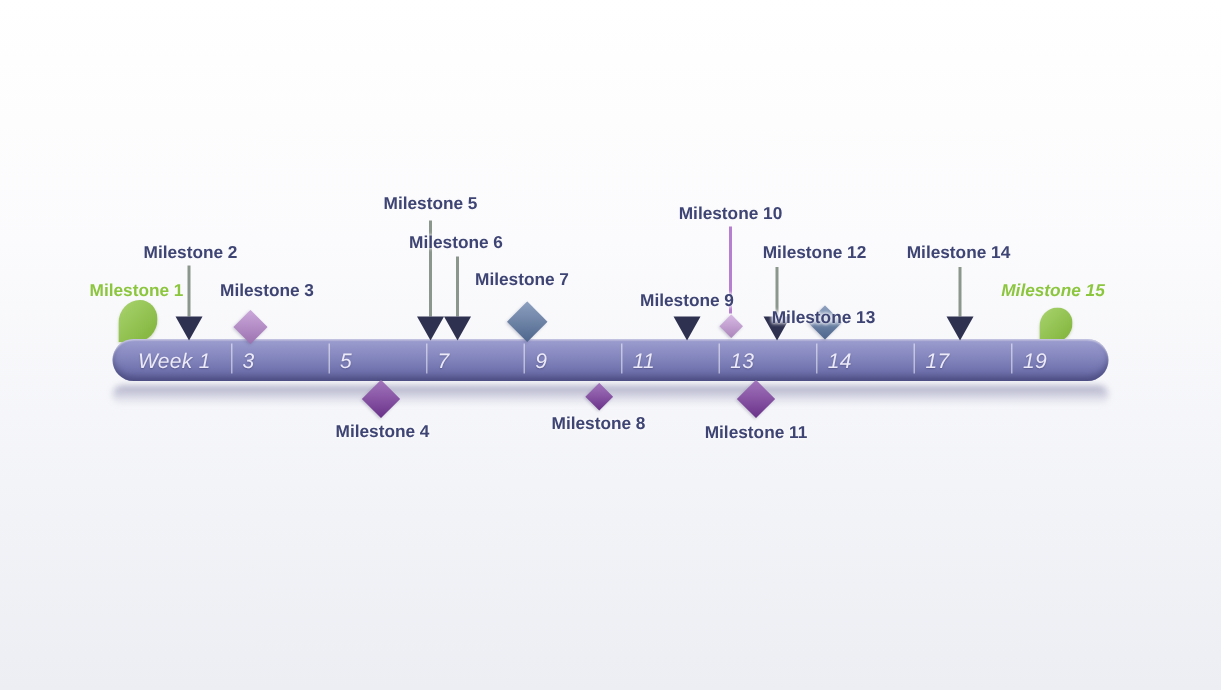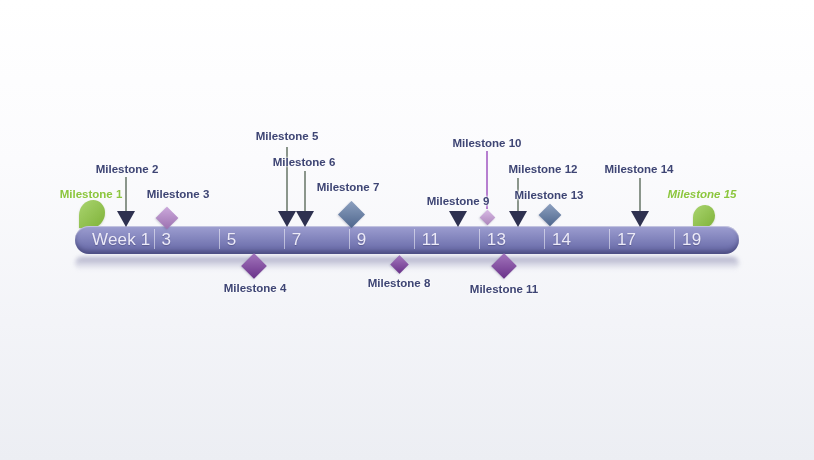--- a/index.html
+++ b/index.html
@@ -22,21 +22,21 @@
   }
   .wcell{
     position:relative;flex:1 1 0;display:flex;align-items:center;
     padding-left:8px;box-sizing:border-box;
   }
   .wcell.first{padding-left:17px;flex:1.08 1 0;}
   .wcell:not(.first)::before{
     content:"";position:absolute;left:0;top:3px;bottom:5px;width:1px;
     background:rgba(255,255,255,.5);
   }
-  .wlabel{color:#eceaf8;font-size:17px;letter-spacing:.2px;text-shadow:0 1px 1px rgba(40,40,80,.35);}
+  .wlabel{color:#eceaf8;font-size:14px;letter-spacing:.2px;text-shadow:0 1px 1px rgba(40,40,80,.35);font-style:italic;}
   
   .reflection{
     position:absolute;left:75px;top:257px;width:664px;height:13px;
     border-radius:7px;z-index:1;
     background:linear-gradient(180deg,rgba(88,88,140,.48) 0%,rgba(110,110,158,.22) 55%,rgba(130,130,170,0) 100%);
     filter:blur(2px);
   }
   
   .mlabel{
     position:absolute;transform:translateX(-50%);white-space:nowrap;
@@ -122,20 +122,20 @@
       <div class="mlabel" style="left: 458px; top: 195px; color: rgb(62, 69, 116);">Milestone 9</div>
       <div class="stem" style="left: 486px; top: 151px; height: 58px; background: rgb(183, 127, 208);"></div>
       <div class="diamond" style="width: 11px; height: 11px; left: 481.5px; top: 211.5px; background-color: rgb(199, 155, 217);"></div>
       <div class="mlabel" style="left: 487px; top: 137px; color: rgb(62, 69, 116); text-align: center;">Milestone 10</div>
       <div class="diamond" style="width: 18px; height: 18px; left: 495px; top: 257px; background-color: rgb(123, 58, 160);"></div>
       <div class="mlabel" style="left: 504px; top: 283px; color: rgb(62, 69, 116);">Milestone 11</div>
       <div class="stem" style="left: 517px; top: 178px; height: 33px; background: rgb(139, 150, 140);"></div>
       <div class="ahead" style="left: 509px; top: 211px;"></div>
       <div class="mlabel" style="left: 515px; top: 163px; color: rgb(62, 69, 116); margin-left: 28px;">Milestone 12</div>
       <div class="diamond" style="width: 16px; height: 16px; left: 542px; top: 207px; background-color: rgb(91, 119, 164);"></div>
-      <div class="mlabel" style="left: 549px; top: 189px; color: rgb(62, 69, 116);">Milestone 13</div>
+      <div class="mlabel" style="left: 549px; top: 206px; color: rgb(62, 69, 116);">Milestone 13</div>
       <div class="stem" style="left: 639px; top: 178px; height: 33px; background: rgb(139, 150, 140);"></div>
       <div class="ahead" style="left: 631px; top: 211px;"></div>
       <div class="mlabel" style="left: 639px; top: 163px; color: rgb(62, 69, 116);">Milestone 14</div>
       <div class="leaf" style="width: 22px; height: 23px; left: 693px; top: 205px; background-color: rgb(141, 198, 63);"></div>
       <div class="mlabel" style="left: 702px; top: 188px; color: rgb(140, 198, 62); font-style: italic;">Milestone 15</div>
     </div>
 </div>
 
 </body></html>

